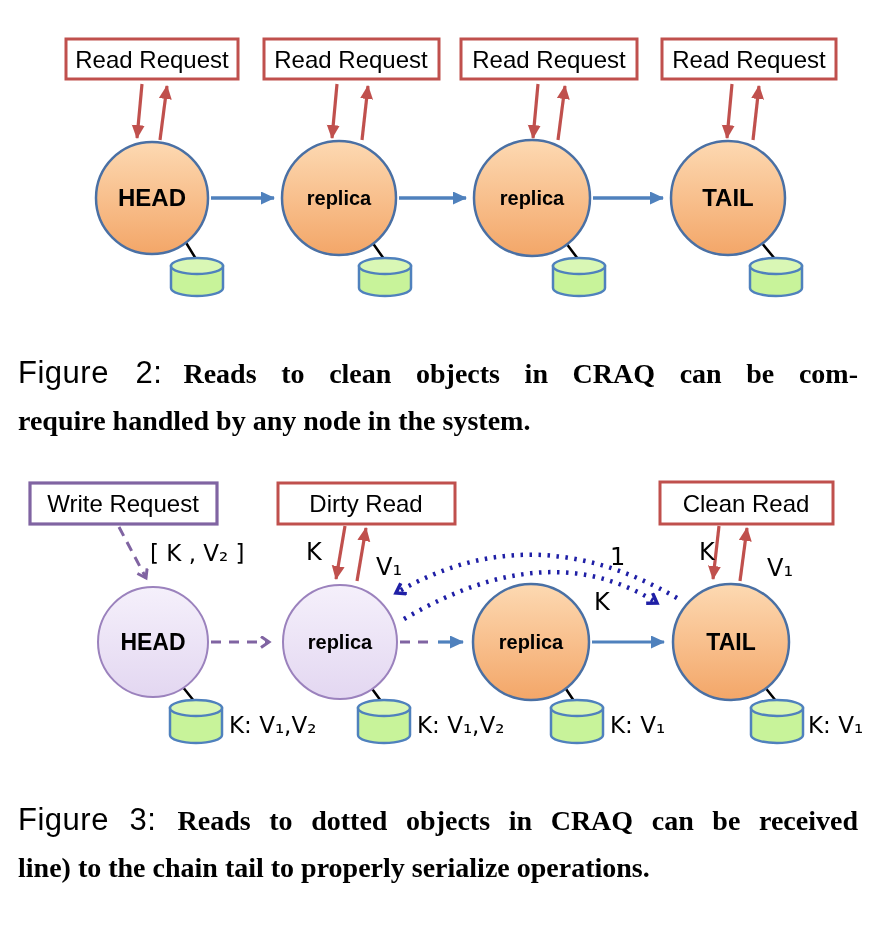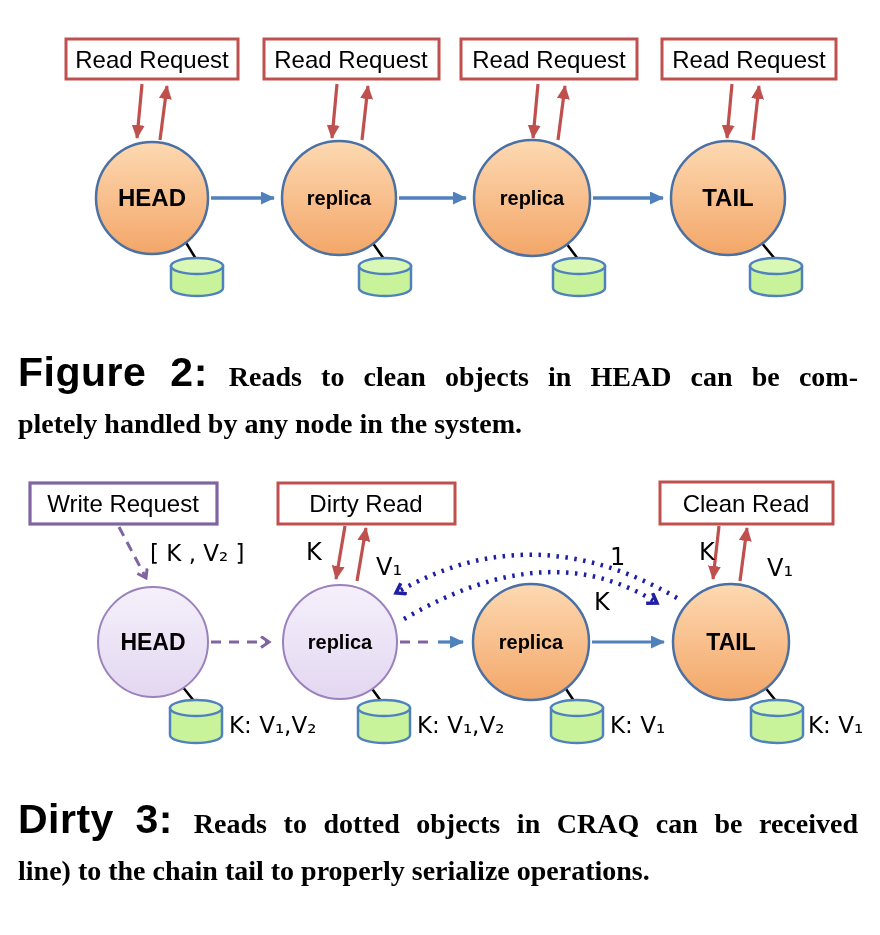--- a/index.html
+++ b/index.html
@@ -5,21 +5,21 @@
   html,body { margin:0; padding:0; background:#ffffff; }
   body { width:880px; height:935px; position:relative; font-family:"Liberation Sans",sans-serif; }
   .fig-svg { position:absolute; left:0; }
   #fig2-svg { top:0; }
   #fig3-svg { top:470px; }
   .caption { position:absolute; left:18px; width:840px; color:#000; }
   #fig2-caption { top:349px; }
   #fig3-caption { top:796px; }
   .cap-line { font-family:"Liberation Serif",serif; font-weight:bold; font-size:28px; line-height:47px; white-space:nowrap; }
   .cap-just { text-align:justify; text-align-last:justify; white-space:normal; }
-  .cap-label { font-family:"Liberation Sans",sans-serif; font-weight:bold; font-size:41px; letter-spacing:0.5px; margin-right:21px; }
+  .cap-label { font-family:"Liberation Sans",sans-serif; font-weight:normal; font-size:31px; letter-spacing:0.5px; margin-right:21px; }
   
   .box-text { font-family:"Liberation Sans",sans-serif; font-size:24px; fill:#000; text-anchor:middle; }
   .node-lbl { font-family:"Liberation Sans",sans-serif; font-weight:bold; fill:#000; text-anchor:middle; }
   .big-node { font-size:24px; }
   .small-node { font-size:20px; }
   .kv-lbl { font-family:"DejaVu Sans","Liberation Sans",sans-serif; font-size:23px; fill:#000; }
   .tag-lbl { font-family:"DejaVu Sans","Liberation Sans",sans-serif; font-size:24px; fill:#000; }
 </style>
 </head>
 <body>
@@ -111,23 +111,23 @@
     </g>
     <g>
       <path d="M750,266 L750,288 A26,8 0 0 0 802,288 L802,266 Z" fill="#c8f39a"></path>
         <ellipse cx="776" cy="266" rx="26" ry="8" fill="#d9f7b5"></ellipse>
     </g>
   </g>
 </svg>
 
 <div class="caption" id="fig2-caption">
   <div class="cap-line cap-just">
-    <span class="cap-label">Figure 2:</span><span>Reads to clean objects in HEAD can be com-</span>
+    <span class="cap-label">Figure 2:</span><span>Reads to clean objects in CRAQ can be com-</span>
   </div>
-  <div class="cap-line">pletely handled by any node in the system.</div>
+  <div class="cap-line">require handled by any node in the system.</div>
 </div>
 
 <svg id="fig3-svg" class="fig-svg" width="880" height="300" viewBox="0 0 880 300">
   <defs>
     <linearGradient id="gradOrange3" x1="0" y1="0" x2="0" y2="1">
       <stop offset="0" stop-color="#fdd9b2"></stop>
         <stop offset="1" stop-color="#f3a668"></stop>
     </linearGradient>
     <linearGradient id="gradLav3" x1="0" y1="0" x2="0" y2="1">
       <stop offset="0" stop-color="#f5f0fb"></stop>
@@ -226,16 +226,16 @@
     </g>
   </g>
   <text class="kv-lbl" x="229" y="263">K: V₁,V₂</text>
   <text class="kv-lbl" x="417" y="263">K: V₁,V₂</text>
   <text class="kv-lbl" x="610" y="263">K: V₁</text>
   <text class="kv-lbl" x="808" y="263">K: V₁</text>
 </svg>
 
 <div class="caption" id="fig3-caption">
   <div class="cap-line cap-just">
-    <span class="cap-label">Dirty 3:</span><span>Reads to dotted objects in CRAQ can be received</span>
+    <span class="cap-label">Figure 3:</span><span>Reads to dotted objects in CRAQ can be received</span>
   </div>
   <div class="cap-line">line) to the chain tail to properly serialize operations.</div>
 </div>
 
 </body></html>

